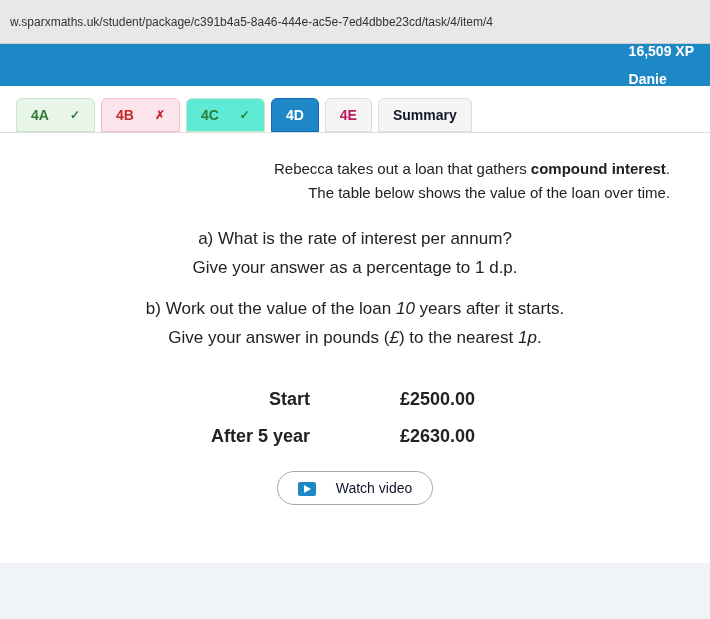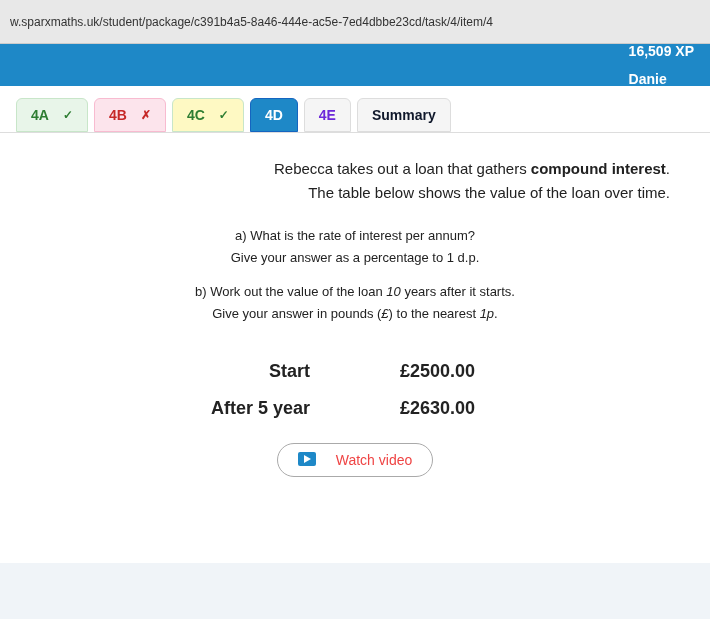--- a/index.html
+++ b/index.html
@@ -48,51 +48,51 @@
       padding: 12px 16px 0 16px;
       display: flex;
       align-items: center;
       gap: 6px;
       border-bottom: 1px solid #ddd;
     }
 
     .tab {
       display: flex;
       align-items: center;
-      gap: 14px;
+      gap: 21px;
       padding: 8px 14px;
       border-radius: 6px 6px 0 0;
       font-size: 14px;
       font-weight: bold;
       cursor: pointer;
     }
 
     .tab-4a {
       background: #e8f5e9;
       color: #2e7d32;
       border: 1px solid #c8e6c9;
     }
     .tab-4b {
       background: #fce4ec;
       color: #c62828;
       border: 1px solid #f8bbd0;
     }
     .tab-4c {
-      background: #fef9c3;
+      background: #5eead4;
       color: #2e7d32;
       border: 1px solid #c8e6c9;
     }
     .tab-4d {
       background: #1e88c7;
       color: white;
       border: 1px solid #1565c0;
     }
     .tab-4e {
       background: #f5f5f5;
-      color: #6d28d9;
+      color: #be185d;
       border: 1px solid #ddd;
     }
     .tab-summary {
       background: #f5f5f5;
       color: #0f172a;
       border: 1px solid #ddd;
     }
 
     .tab-icon {
       font-size: 12px;
@@ -111,21 +111,21 @@
       color: #222;
       line-height: 1.6;
       margin-bottom: 20px;
     }
 
     .question-intro strong {
       font-weight: bold;
     }
 
     .question-parts {
-      font-size: 13px;
+      font-size: 17px;
       color: #222;
       line-height: 1.7;
       margin-bottom: 36px;
     }
 
     .question-parts p {
       margin-bottom: 12px;
       text-align: center;
     }
 
@@ -157,28 +157,28 @@
 
     
     .watch-video-container {
       display: flex;
       justify-content: center;
       margin-top: 10px;
     }
 
     .watch-video-btn {
       display: flex;
-      align-items: flex-start;
+      align-items: flex-end;
       gap: 20px;
       background: white;
       border: 1.5px solid #aaa;
       border-radius: 20px;
       padding: 8px 20px;
       font-size: 14px;
-      color: #ef4444;
+      color: #0f172a;
       cursor: pointer;
     }
 
     .video-icon {
       width: 18px;
       height: 14px;
       background: #1e88c7;
       border-radius: 2px;
       display: flex;
       align-items: center;

